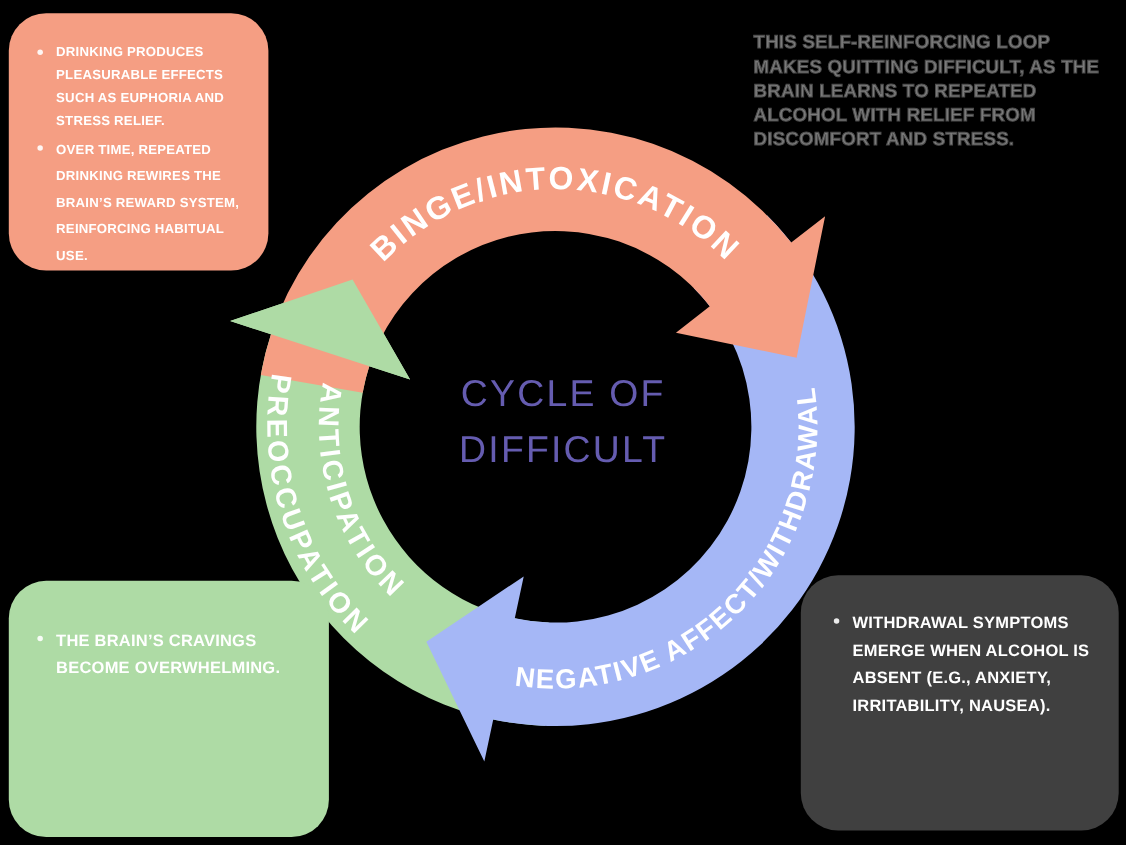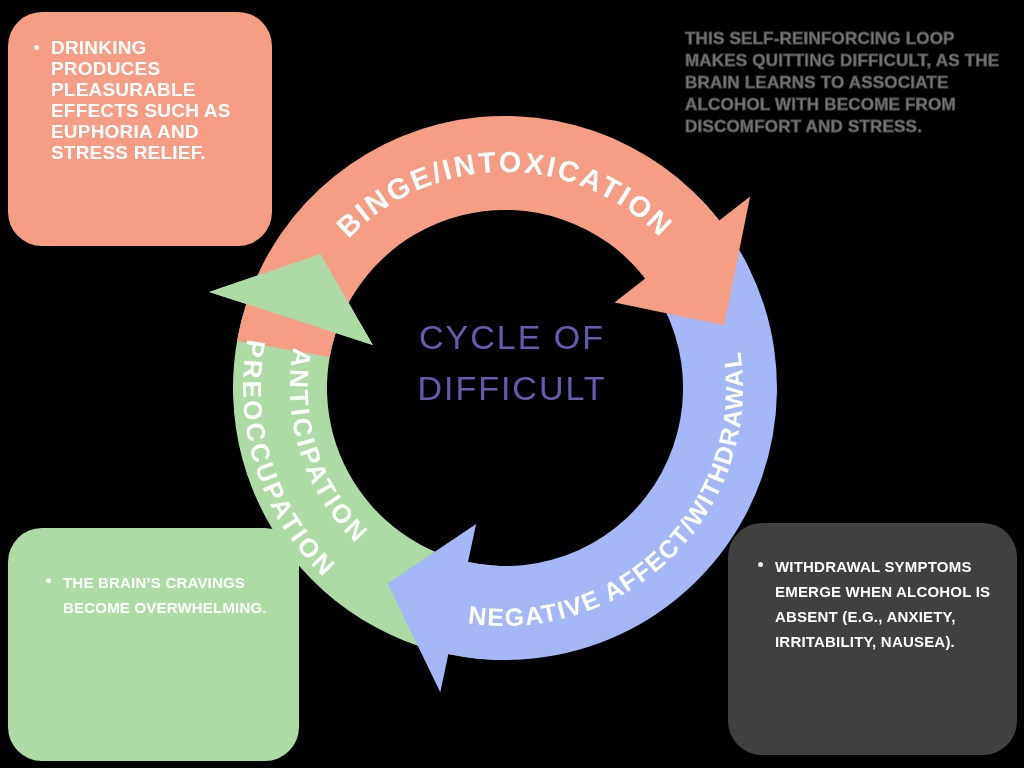--- a/index.html
+++ b/index.html
@@ -6,36 +6,36 @@
   body{
     width:1024px;height:768px;position:relative;overflow:hidden;
     background:#000;
     font-family:"Liberation Sans", sans-serif;
   }
   
   .box{
     position:absolute;box-sizing:border-box;border-radius:34px;
     color:#fff;font-weight:bold;
   }
-  #box-binge{left:8px;top:12px;width:264px;height:234px;padding:25px 16px 0 24px;font-size:19px;line-height:21px;letter-spacing:.2px}
+  #box-binge{left:8px;top:12px;width:236px;height:234px;padding:25px 16px 0 24px;font-size:12px;line-height:21px;letter-spacing:.2px}
   #box-binge li:nth-child(2){line-height:24px;margin-top:3px}
-  #box-pre{left:8px;top:528px;width:291px;height:233px;padding:42px 14px 0 36px;font-size:15px;line-height:25px;letter-spacing:.2px}
+  #box-pre{left:8px;top:528px;width:291px;height:233px;padding:42px 14px 0 24px;font-size:15px;line-height:25px;letter-spacing:.2px}
   #box-wd{left:728px;top:523px;width:289px;height:232px;padding:31px 12px 0 28px;font-size:15px;line-height:25px;letter-spacing:.2px}
   ul.bullets{list-style:none;margin:0;padding:0}
   ul.bullets li{display:flex}
   .dot{flex:none;width:5px;height:5px;border-radius:50%;background:#fff;margin:8px 12px 0 2px;opacity:.9}
   
   #note{
     position:absolute;left:685px;top:28px;width:332px;
     font-size:17px;line-height:22px;font-weight:bold;letter-spacing:.2px;
     -webkit-text-stroke:.9px #4d4d4d;
   }
   
   #title{
-    position:absolute;left:319px;top:312px;width:386px;text-align:center;
+    position:absolute;left:319px;top:333px;width:386px;text-align:center;
     font-size:34px;line-height:51px;letter-spacing:2px;font-weight:400;
   }
   
   #cycle{position:absolute;left:0;top:0}
   .arc-label{font-weight:bold;fill:#fff}
   #label-binge{font-size:29px;letter-spacing:2.5px}
   #label-wd{font-size:25px;letter-spacing:1.5px}
   .label-pre{font-size:26px;letter-spacing:3px}
 </style>
 </head>
@@ -70,20 +70,24 @@
   <div>CYCLE OF</div>
   <div>DIFFICULT</div>
 </div>
 
 <div class="box" id="box-binge" style="background: rgb(245, 158, 131);">
   <ul class="bullets">
     <li>
       <span class="dot"></span>
       <span>DRINKING PRODUCES PLEASURABLE EFFECTS SUCH AS EUPHORIA AND STRESS RELIEF.</span>
     </li>
+    <li>
+      <span class="dot"></span>
+      <span>OVER TIME, REPEATED DRINKING REWIRES THE BRAIN’S REWARD SYSTEM, REINFORCING HABITUAL USE.</span>
+    </li>
   </ul>
 </div>
 
 <div class="box" id="box-pre" style="background: rgb(174, 219, 165);">
   <ul class="bullets">
     <li>
       <span class="dot"></span>
       <span>THE BRAIN’S CRAVINGS BECOME OVERWHELMING.</span>
     </li>
   </ul>
@@ -91,13 +95,13 @@
 
 <div class="box" id="box-wd" style="background: #404040;">
   <ul class="bullets">
     <li>
       <span class="dot"></span>
       <span>WITHDRAWAL SYMPTOMS EMERGE WHEN ALCOHOL IS ABSENT (E.G., ANXIETY, IRRITABILITY, NAUSEA).</span>
     </li>
   </ul>
 </div>
 
-<div id="note" style="color: rgb(122, 122, 122);">THIS SELF-REINFORCING LOOP MAKES QUITTING DIFFICULT, AS THE BRAIN LEARNS TO ASSOCIATE ALCOHOL WITH BECOME FROM DISCOMFORT AND STRESS.</div>
+<div id="note" style="color: rgb(122, 122, 122);">THIS SELF-REINFORCING LOOP MAKES QUITTING DIFFICULT, AS THE BRAIN LEARNS TO REPEATED ALCOHOL WITH RELIEF FROM DISCOMFORT AND STRESS.</div>
 
 </body></html>

